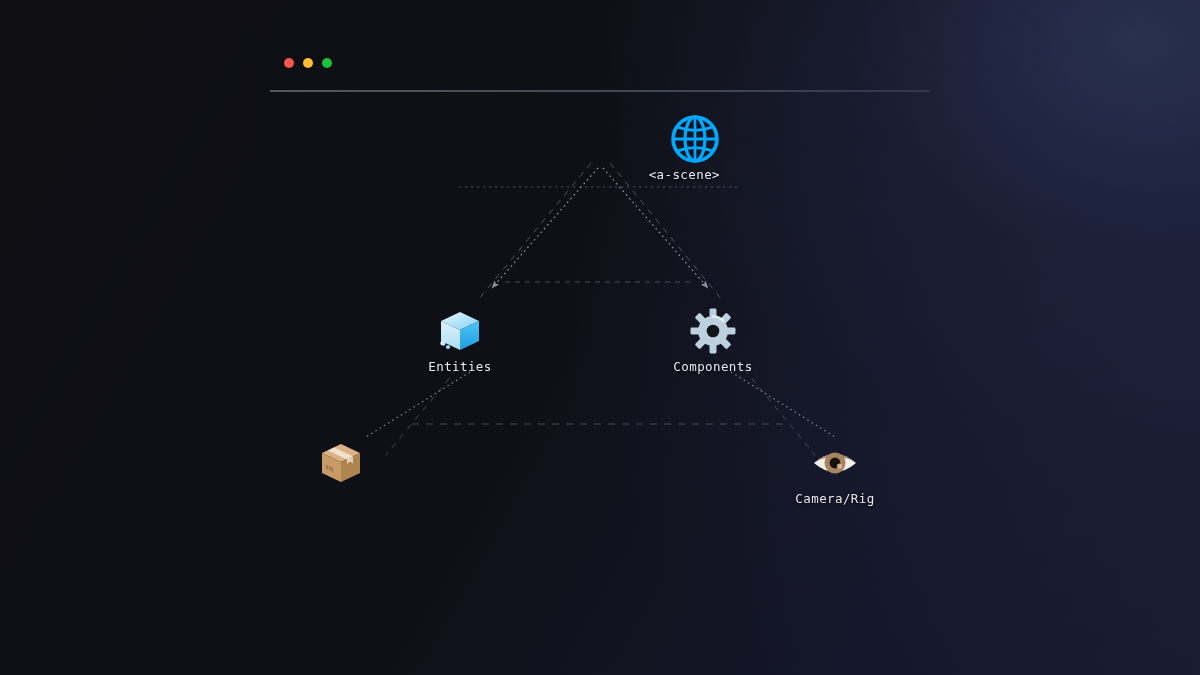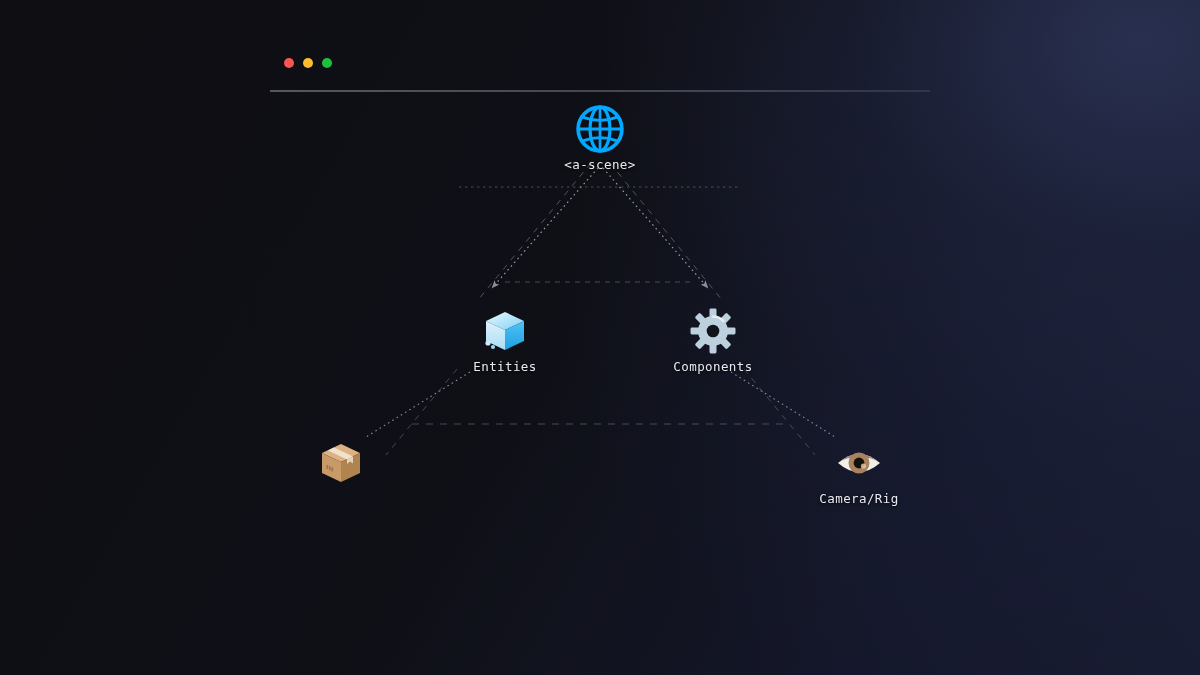--- a/index.html
+++ b/index.html
@@ -73,35 +73,35 @@
     <path d="M 457,369 L 386,455" fill="none" stroke="#6b6d79" stroke-width="1" stroke-dasharray="6 6" opacity="0.6"></path>
 
     <path d="M 731,372 L 835,437" fill="none" stroke="#9a9ca6" stroke-width="1.1" stroke-dasharray="1.6 3.4" opacity="0.9"></path>
     <path d="M 744,369 L 815,455" fill="none" stroke="#6b6d79" stroke-width="1" stroke-dasharray="6 6" opacity="0.6"></path>
 
     <line x1="459" y1="187" x2="740" y2="187" stroke="#7d8090" stroke-width="1" stroke-dasharray="2.4 3.6" opacity="0.55"></line>
     <line x1="505" y1="282" x2="695" y2="282" stroke="#7d8090" stroke-width="1" stroke-dasharray="5 5" opacity="0.5"></line>
     <line x1="412" y1="424" x2="790" y2="424" stroke="#7d8090" stroke-width="1" stroke-dasharray="7 7" opacity="0.5"></line>
   </svg>
 
-  <div class="node" style="left:600px;top:99px;">
+  <div class="node" style="left:600px;top:109px;text-align:right;">
     <div class="glyph">
       <svg width="50" height="50" viewBox="0 0 48 48" style="vertical-align:middle;">
         <circle cx="24" cy="24" r="21" fill="none" stroke="#00a8ff" stroke-width="3.6"></circle>
         <ellipse cx="24" cy="24" rx="9.5" ry="21" fill="none" stroke="#00a8ff" stroke-width="3.1"></ellipse>
         <line x1="3" y1="24" x2="45" y2="24" stroke="#00a8ff" stroke-width="3.1"></line>
         <path d="M7.5 12.5 Q24 19 40.5 12.5" fill="none" stroke="#00a8ff" stroke-width="2.8"></path>
         <path d="M7.5 35.5 Q24 29 40.5 35.5" fill="none" stroke="#00a8ff" stroke-width="2.8"></path>
         <line x1="24" y1="3" x2="24" y2="45" stroke="#00a8ff" stroke-width="2.6"></line>
       </svg>
     </div>
     <div class="lbl">&lt;a-scene&gt;</div>
   </div>
 
-  <div class="node" style="left:505px;top:301px;">
+  <div class="node" style="left:460px;top:301px;">
     <div class="glyph">
       <svg width="48" height="48" viewBox="0 0 48 48" style="vertical-align:middle;">
         <defs>
           <linearGradient id="cubeTop" x1="0" y1="0" x2="1" y2="1">
             <stop offset="0" stop-color="#eaf7ff"></stop>
               <stop offset="1" stop-color="#7fd2f7"></stop>
           </linearGradient>
           <linearGradient id="cubeL" x1="0" y1="0" x2="0" y2="1">
             <stop offset="0" stop-color="#dff1fb"></stop>
               <stop offset="1" stop-color="#a9def5"></stop>
@@ -152,21 +152,21 @@
         <path d="M30 20.5 L36 17.6 L36 24.6 L33 22.6 L30 25 Z" fill="#e4d3b8"></path>
         <g fill="#8d6639" opacity="0.75">
           <rect x="9.5" y="26" width="1.6" height="4"></rect>
           <rect x="12" y="27.2" width="1.6" height="4"></rect>
           <rect x="14.5" y="28.4" width="1.6" height="4"></rect>
         </g>
       </svg>
     </div>
   </div>
 
-  <div class="node" style="left:859px;top:433px;">
+  <div class="node" style="left:835px;top:433px;">
     <div class="glyph">
       <svg width="48" height="48" viewBox="0 0 48 48" style="vertical-align:middle;">
         <path d="M3 24 Q24 6 45 24 Q24 42 3 24 Z" fill="#f2efe9"></path>
         <path d="M3 24 Q24 6 45 24 Q38 18 24 18 Q10 18 3 24 Z" fill="#9b8574"></path>
         <circle cx="24" cy="24" r="10.5" fill="#a9825f"></circle>
         <circle cx="24" cy="24" r="5.4" fill="#16100b"></circle>
         <circle cx="28.5" cy="27" r="2.6" fill="#e3c3a5" opacity="0.85"></circle>
       </svg>
     </div>
     <div class="lbl">Camera/Rig</div>

